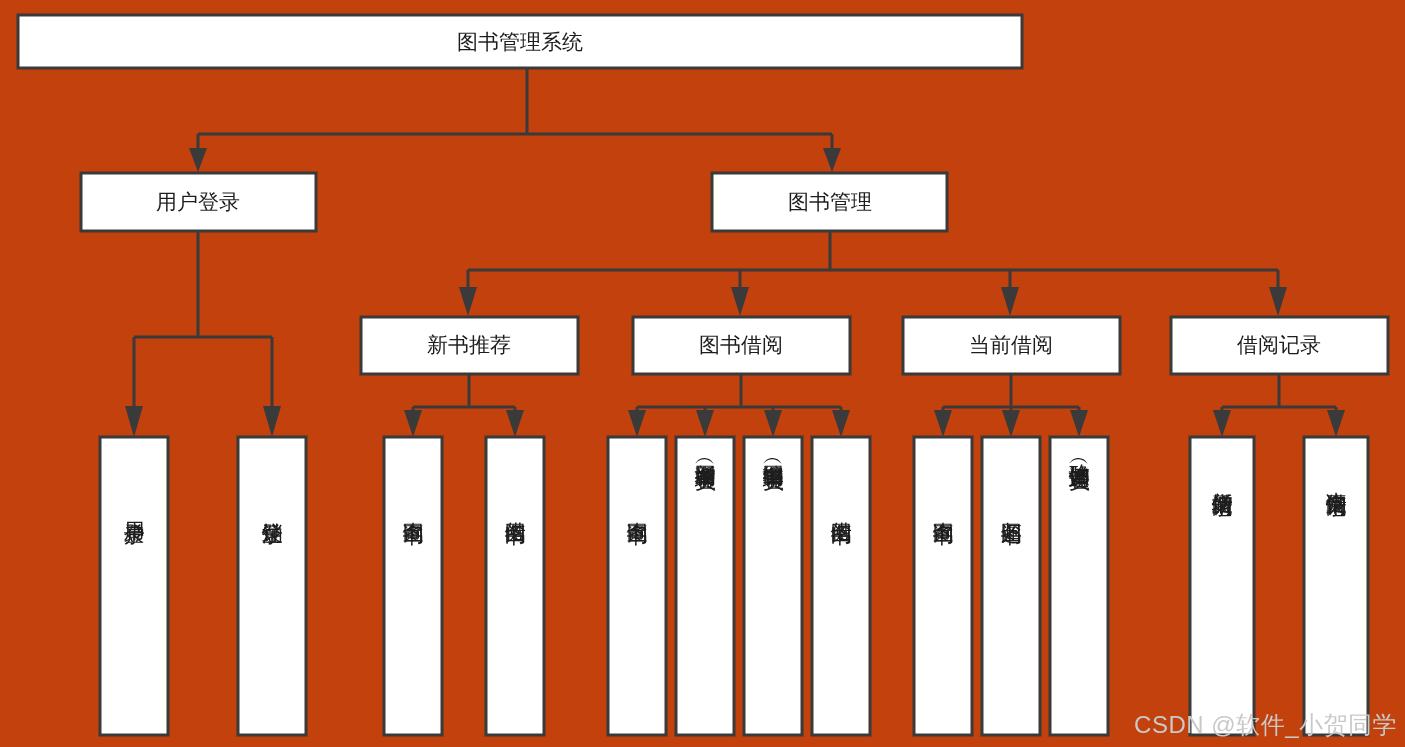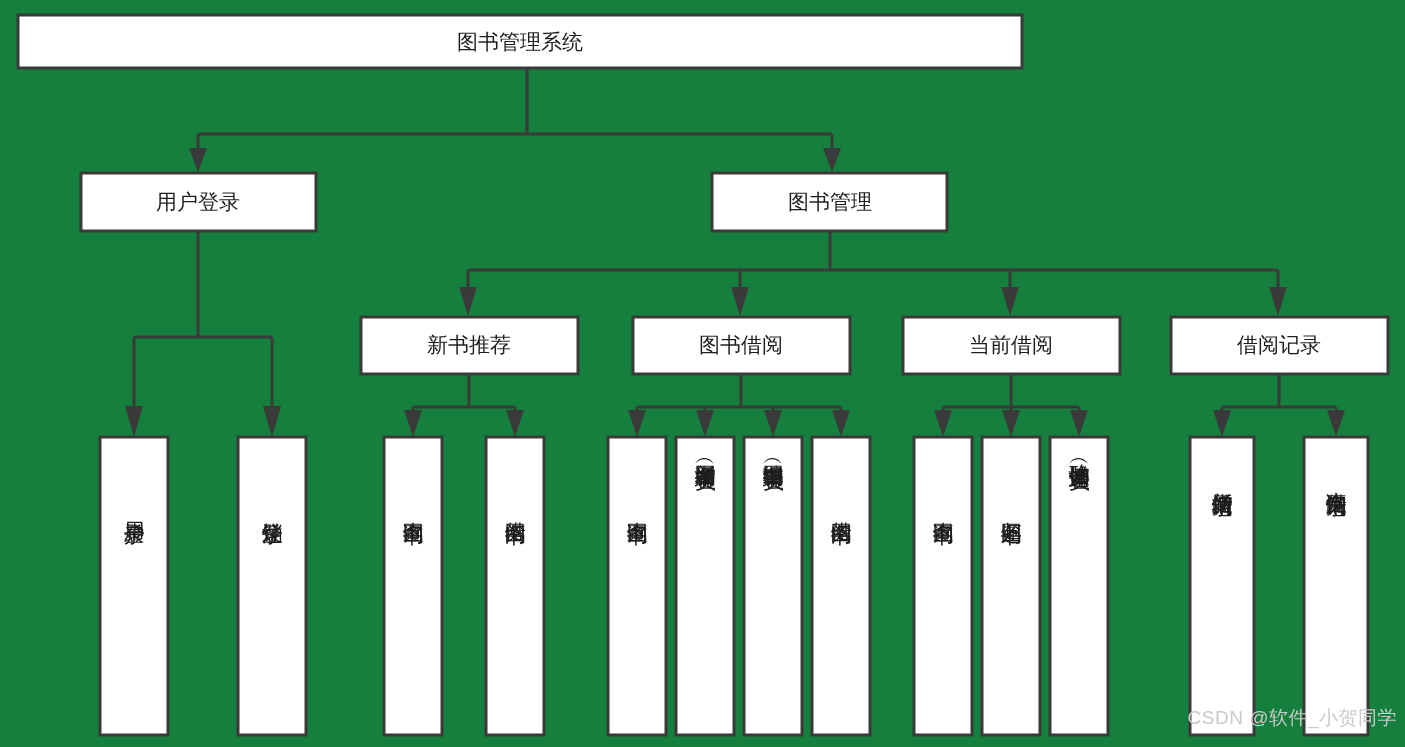--- a/index.html
+++ b/index.html
@@ -8,21 +8,21 @@
     padding: 0;
     background: #ffffff;
   }
   body {
     font-family: "Liberation Sans", "DejaVu Sans", sans-serif;
   }
   #diagram-root {
     position: relative;
     width: 1405px;
     height: 747px;
-    background: #15803d;
+    background: #c2410c;
     overflow: hidden;
   }
   svg.tree-canvas {
     position: absolute;
     top: 0;
     left: 0;
     width: 1405px;
     height: 747px;
     display: block;
   }
@@ -68,23 +68,23 @@
     color: #1d1d1d;
     writing-mode: vertical-rl;
     text-orientation: upright;
     letter-spacing: 1px;
     white-space: nowrap;
     text-align: left;
   }
   .watermark {
     position: absolute;
     right: 8px;
-    bottom: 16px;
-    font-family: "Liberation Sans", "DejaVu Sans", sans-serif;
-    font-size: 19px;
+    bottom: 6px;
+    font-family: "Liberation Sans", "DejaVu Sans", sans-serif;
+    font-size: 24px;
     color: #c9c9c9;
     letter-spacing: 0.5px;
     white-space: nowrap;
     user-select: none;
   }
 </style>
 </head>
 <body>
 
 <div id="diagram-root">

